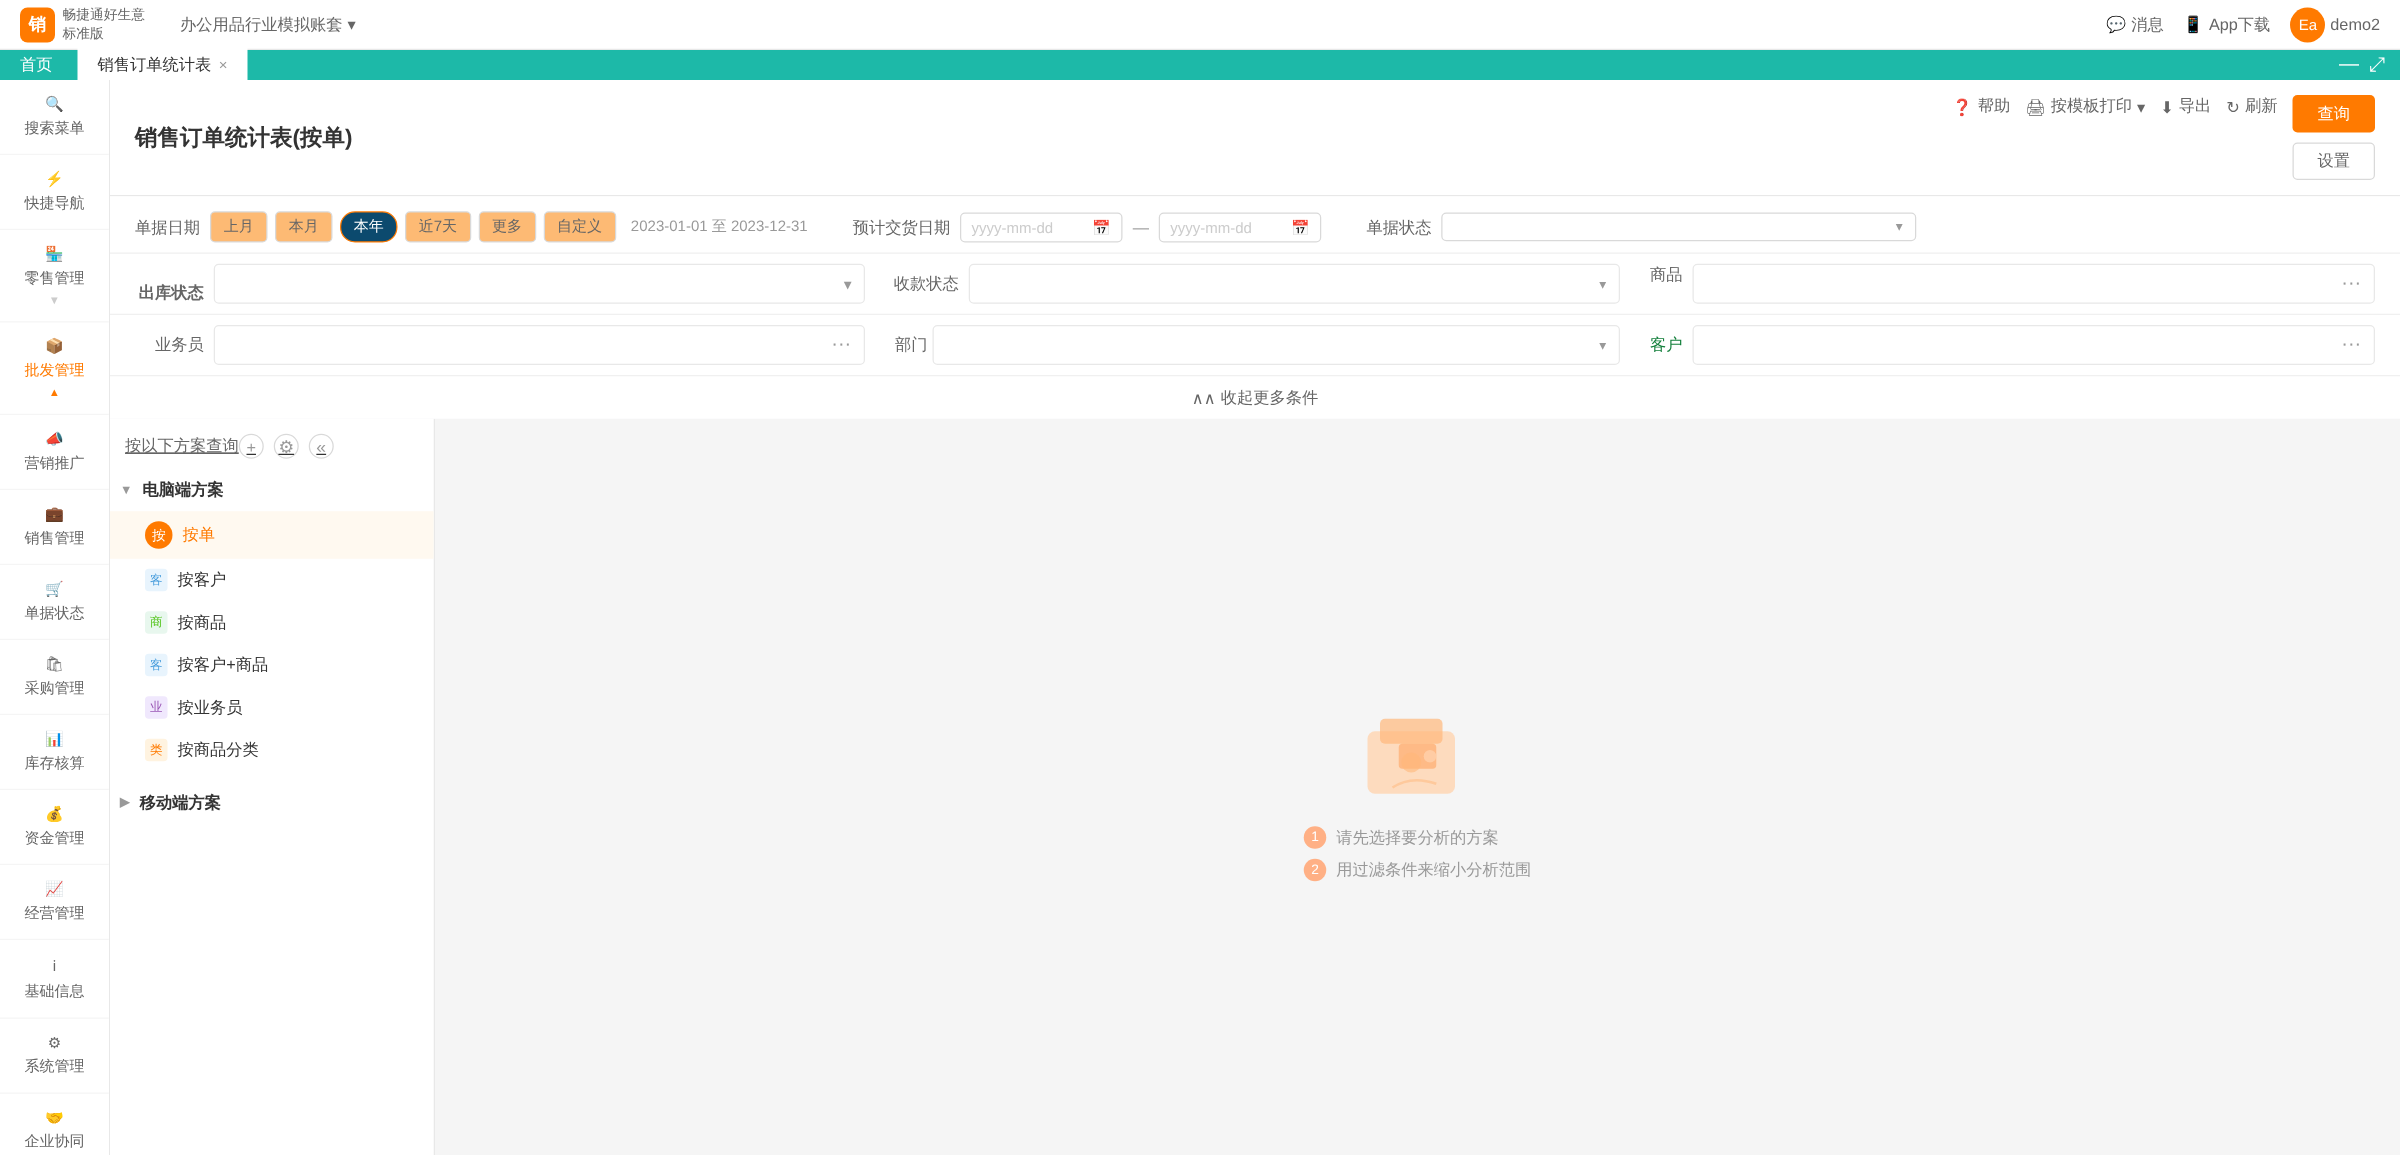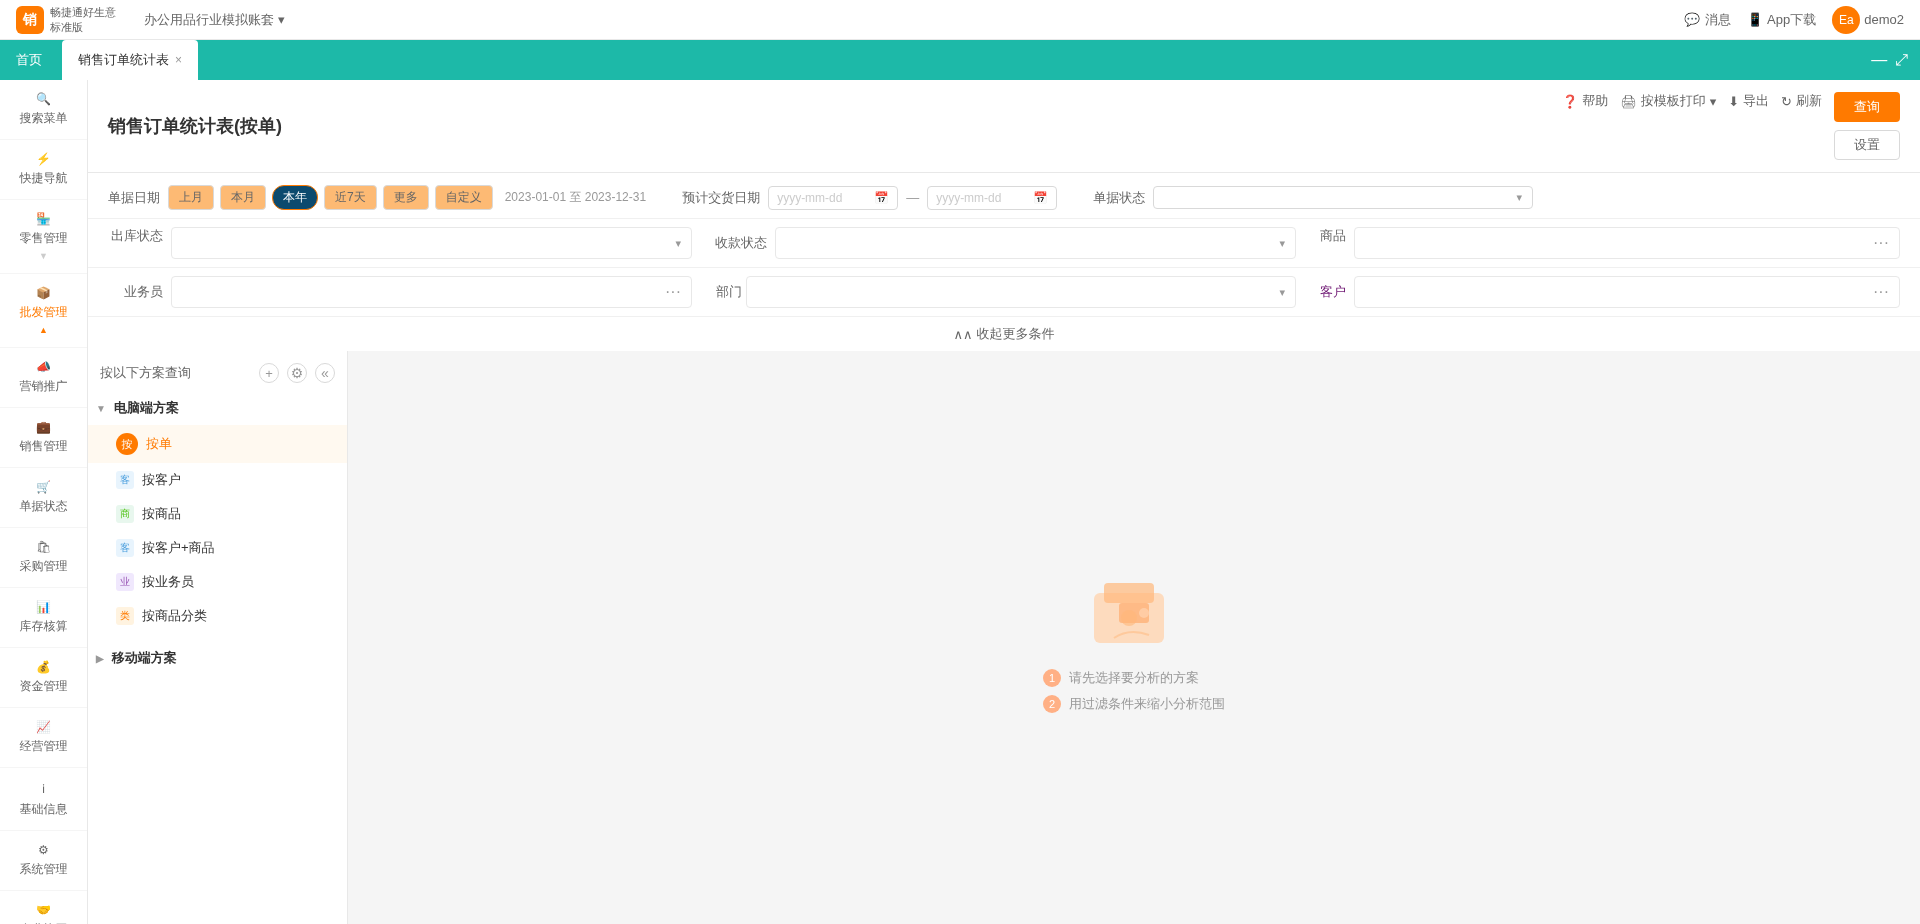--- a/index.html
+++ b/index.html
@@ -10,21 +10,21 @@
     .top-bar-left { display: flex; align-items: center; gap: 8px; }
     .logo-area { display: flex; align-items: center; gap: 6px; }
     .logo-icon { width: 28px; height: 28px; background: #ff7a00; border-radius: 6px; display: flex; align-items: center; justify-content: center; color: white; font-size: 14px; font-weight: bold; }
     .logo-text { font-size: 11px; color: #666; line-height: 1.3; }
     .biz-selector { display: flex; align-items: center; gap: 4px; color: #666; font-size: 13px; cursor: pointer; margin-left: 20px; }
     .top-bar-right { display: flex; align-items: center; gap: 16px; color: #666; font-size: 13px; }
     .top-bar-right-item { display: flex; align-items: center; gap: 4px; cursor: pointer; }
     .avatar { width: 28px; height: 28px; border-radius: 50%; background: #ff7a00; display: flex; align-items: center; justify-content: center; color: white; font-size: 12px; }
 
     
-    .tab-bar { height: 40px; background: #1db9a8; display: flex; align-items: center; padding: 0 0; flex-shrink: 0; text-align: center; }
+    .tab-bar { height: 24px; background: #1db9a8; display: flex; align-items: center; padding: 0 0; flex-shrink: 0; text-align: center; }
     .tab-item { height: 40px; padding: 0 16px; display: flex; align-items: center; gap: 6px; color: rgba(255,255,255,0.8); font-size: 13px; cursor: pointer; }
     .tab-item.home { color: white; }
     .tab-item.active { background: white; color: #333; border-radius: 4px 4px 0 0; margin-left: 4px; }
     .tab-close { color: #999; font-size: 12px; cursor: pointer; }
     .tab-bar-actions { margin-left: auto; display: flex; align-items: center; gap: 8px; padding-right: 12px; }
     .tab-bar-actions span { color: white; font-size: 16px; cursor: pointer; }
 
     
     .main-layout { display: flex; flex: 1; overflow: hidden; }
 
@@ -51,21 +51,21 @@
     .date-sep { color: #999; }
     .status-select { border: 1px solid #d9d9d9; border-radius: 4px; padding: 4px 10px; font-size: 13px; background: white; min-width: 380px; display: flex; align-items: center; justify-content: space-between; cursor: pointer; }
 
     
     .collapse-row { text-align: center; padding: 8px; }
     .collapse-btn { color: #666; font-size: 13px; cursor: pointer; display: inline-flex; align-items: center; gap: 4px; }
 
     
     .split-layout { display: flex; flex: 1; overflow: hidden; }
     .left-panel { width: 260px; background: #fff; border-right: 1px solid #e8e8e8; flex-shrink: 0; padding: 12px 0; overflow-y: auto; }
-    .left-panel-header { display: flex; align-items: center; justify-content: space-between; padding: 0 12px 8px 12px; }
+    .left-panel-header { display: flex; align-items: center; padding: 0 12px 8px 12px; text-decoration: underline; }
     .left-panel-actions { display: flex; gap: 8px; }
     .left-panel-actions span { color: #999; cursor: pointer; font-size: 16px; }
     .tree-item { display: flex; align-items: center; gap: 8px; padding: 8px 16px; cursor: pointer; font-size: 13px; color: #333; }
     .tree-item.active { background: #fff9f0; color: #ff7a00; }
     .tree-item.group { font-weight: bold; color: #333; padding-left: 8px; }
     .tree-item-indent { padding-left: 28px; }
     .tree-icon { width: 20px; height: 20px; border-radius: 50%; background: #ff7a00; display: flex; align-items: center; justify-content: center; color: white; font-size: 11px; flex-shrink: 0; }
     .tree-icon-small { width: 18px; height: 18px; border-radius: 3px; display: flex; align-items: center; justify-content: center; font-size: 10px; flex-shrink: 0; }
     .tree-icon-blue { background: #e8f4fd; color: #4a9edd; }
     .tree-icon-green { background: #e8f7ee; color: #52c41a; }
@@ -267,21 +267,21 @@
           <span style="color:#666;font-size:13px;white-space:nowrap;">单据状态</span>
           <div class="status-select">
             <span style="color:#ccc;"></span>
             <span style="color:#999;font-size:11px;">▾</span>
           </div>
         </div>
       </div>
 
       <div style="display:flex;align-items:center;gap:0;padding:8px 20px 8px 20px;border-bottom:1px solid #f0f0f0;">
 
-        <div style="display:flex;align-items:flex-start;gap:8px;flex:1;">
+        <div style="display:flex;align-items:flex-end;gap:8px;flex:1;font-weight:bold;">
           <span style="color:#666;font-size:13px;white-space:nowrap;min-width:55px;text-align:right;">出库状态</span>
           <div style="flex:1;border:1px solid #e8e8e8;border-radius:4px;padding:5px 10px;display:flex;align-items:center;justify-content:space-between;background:white;font-size:13px;min-height:32px;">
             <span style="color:#ccc;"></span>
             <span style="color:#999;font-size:11px;">▾</span>
           </div>
         </div>
 
         <div style="display:flex;align-items:center;gap:8px;flex:1;margin-left:20px;">
           <span style="color:#666;font-size:13px;white-space:nowrap;min-width:55px;text-align:right;">收款状态</span>
           <div style="flex:1;border:1px solid #e8e8e8;border-radius:4px;padding:5px 10px;display:flex;align-items:center;justify-content:space-between;background:white;font-size:13px;min-height:32px;">
@@ -309,21 +309,21 @@
 
         <div style="display:flex;align-items:center;gap:4px;flex:1;margin-left:20px;">
           <span style="color:#666;font-size:13px;white-space:nowrap;min-width:30px;text-align:right;">部门</span>
           <div style="flex:1;border:1px solid #e8e8e8;border-radius:4px;padding:5px 10px;display:flex;align-items:center;justify-content:space-between;background:white;font-size:13px;min-height:32px;">
             <span style="color:#ccc;"></span>
             <span style="color:#999;font-size:11px;">▾</span>
           </div>
         </div>
 
         <div style="display:flex;align-items:center;gap:8px;flex:1;margin-left:20px;">
-          <span style="color:#701a75;font-size:13px;white-space:nowrap;min-width:30px;text-align:right;">客户</span>
+          <span style="color:#15803d;font-size:13px;white-space:nowrap;min-width:30px;text-align:right;">客户</span>
           <div style="flex:1;border:1px solid #e8e8e8;border-radius:4px;padding:5px 10px;display:flex;align-items:center;justify-content:flex-end;background:white;font-size:13px;min-height:32px;">
             <span style="color:#999;font-size:16px;">···</span>
           </div>
         </div>
       </div>
 
       <div class="collapse-row">
         <div class="collapse-btn">
           <span>∧∧</span>
           <span>收起更多条件</span>

